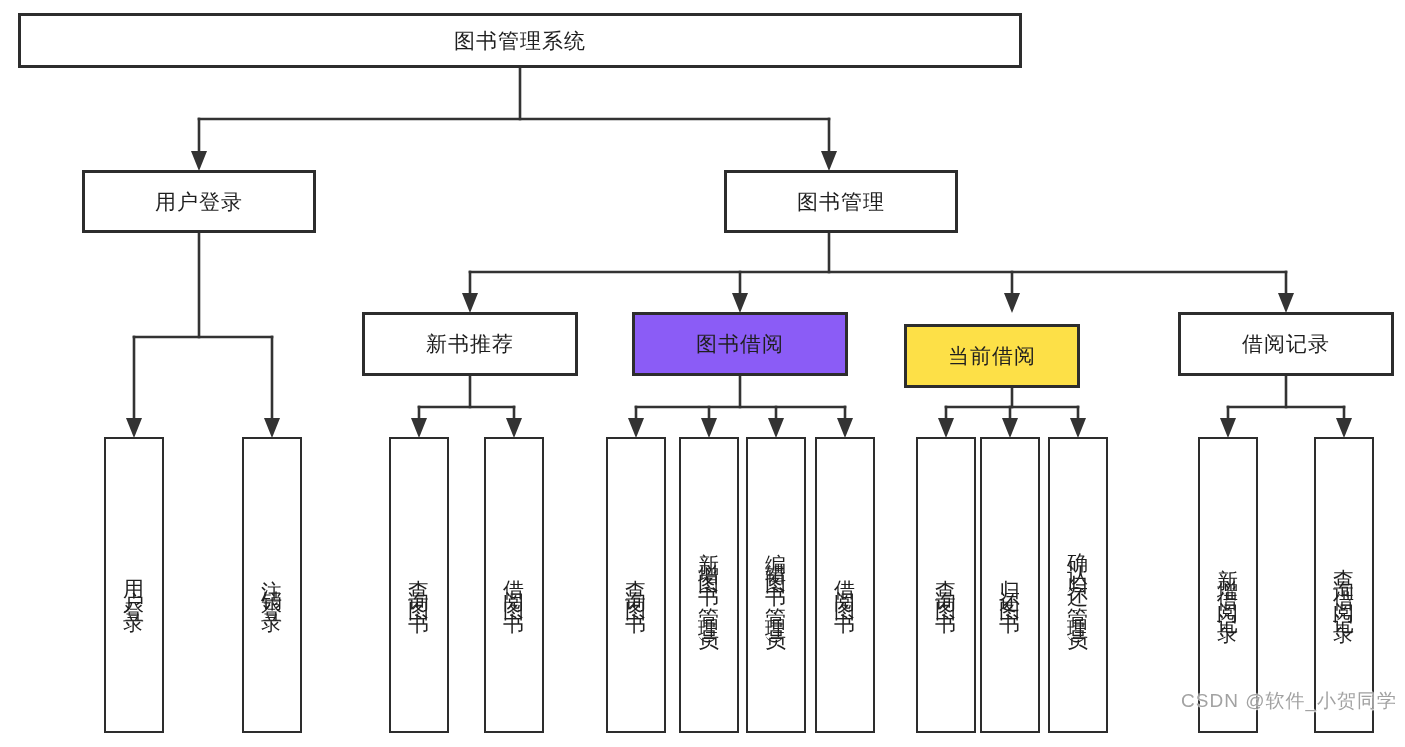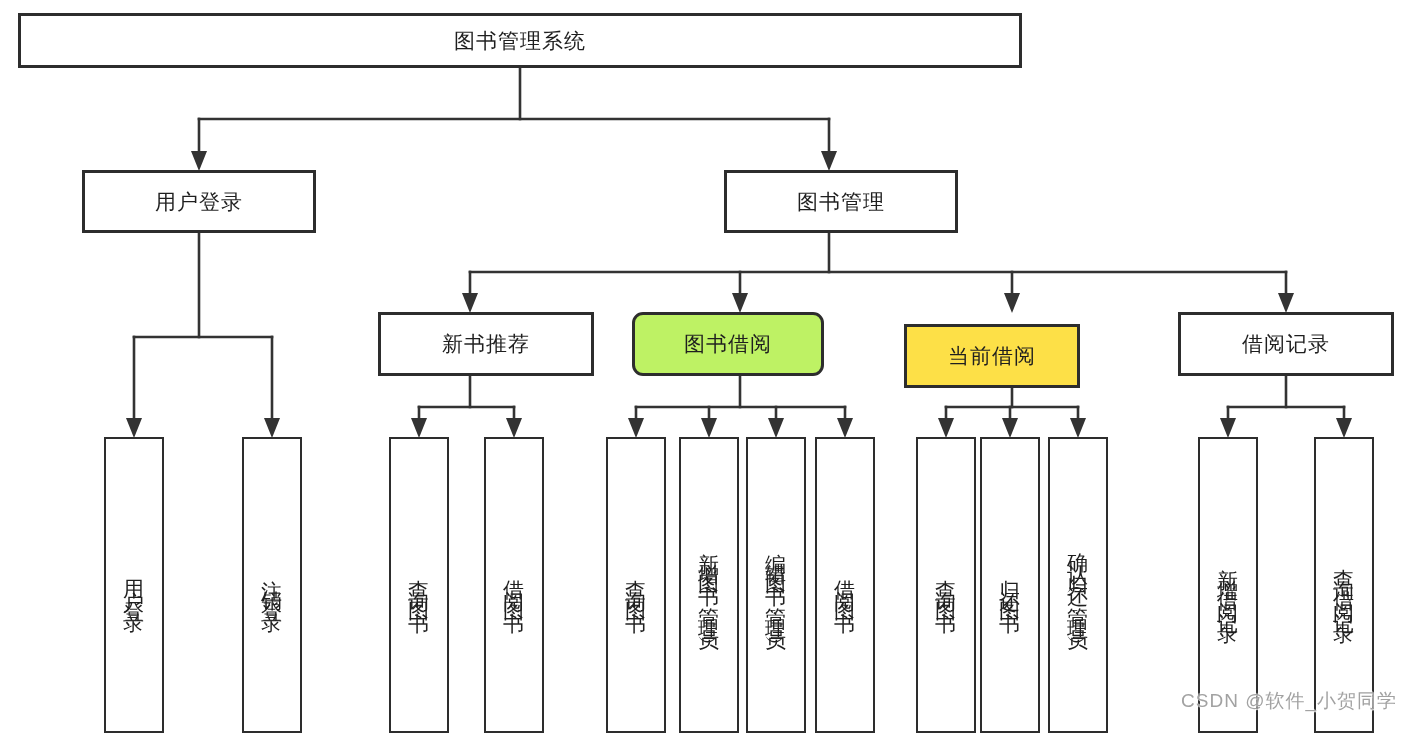--- a/index.html
+++ b/index.html
@@ -119,24 +119,24 @@
   <div id="watermark" style="color: rgb(162, 162, 162);">CSDN @软件_小贺同学</div>
 <div class="node hbox" style="left: 18px; top: 13px; width: 1004px; height: 55px; border-color: rgb(45, 45, 45); background: rgb(255, 255, 255); color: rgb(31, 31, 31);">
       <span>图书管理系统</span>
     </div>
     <div class="node hbox" style="left: 82px; top: 170px; width: 234px; height: 63px; border-color: rgb(45, 45, 45); background: rgb(255, 255, 255); color: rgb(31, 31, 31);">
       <span>用户登录</span>
     </div>
     <div class="node hbox" style="left: 712px; top: 170px; width: 234px; height: 63px; border-color: rgb(45, 45, 45); background: rgb(255, 255, 255); color: rgb(31, 31, 31); margin-left: 12px;">
       <span>图书管理</span>
     </div>
-    <div class="node hbox" style="left: 362px; top: 312px; width: 216px; height: 64px; border-color: rgb(45, 45, 45); background: rgb(255, 255, 255); color: rgb(31, 31, 31); margin-left: 16px;">
+    <div class="node hbox" style="left: 362px; top: 312px; width: 216px; height: 64px; border-color: rgb(45, 45, 45); background: rgb(255, 255, 255); color: rgb(31, 31, 31);">
       <span>新书推荐</span>
     </div>
-    <div class="node hbox" style="left: 632px; top: 312px; width: 192px; height: 64px; border-color: rgb(45, 45, 45); background: #bef264; color: rgb(31, 31, 31); border-radius: 11px;">
+    <div class="node hbox" style="left: 632px; top: 312px; width: 216px; height: 64px; border-color: rgb(45, 45, 45); background: #8b5cf6; color: rgb(31, 31, 31);">
       <span>图书借阅</span>
     </div>
     <div class="node hbox" style="left: 904px; top: 324px; width: 176px; height: 64px; border-color: rgb(45, 45, 45); background: #fde047; color: rgb(31, 31, 31);">
       <span>当前借阅</span>
     </div>
     <div class="node hbox" style="left: 1178px; top: 312px; width: 216px; height: 64px; border-color: rgb(45, 45, 45); background: rgb(255, 255, 255); color: rgb(31, 31, 31);">
       <span>借阅记录</span>
     </div>
     <div class="node vbox" style="left: 104px; top: 437px; width: 60px; height: 296px; border-color: rgb(45, 45, 45); background: rgb(255, 255, 255); color: rgb(31, 31, 31);">
       <span>用户登录</span>

